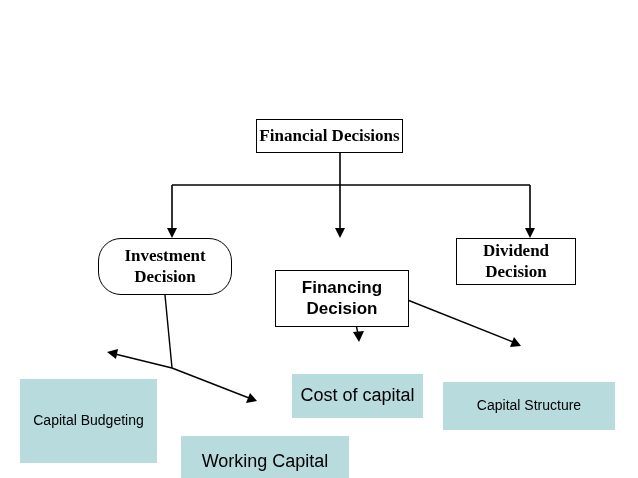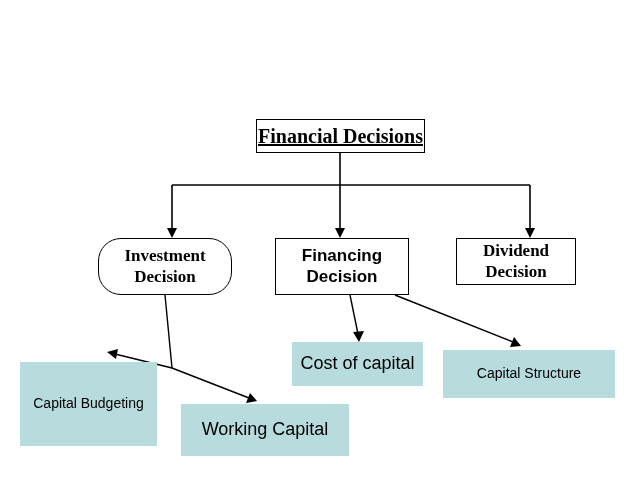--- a/index.html
+++ b/index.html
@@ -31,31 +31,31 @@
   .box-teal {
     background: #b8dbdd;
     border: none;
   }
   .serif {
     font-family: "Liberation Serif", serif;
     font-weight: bold;
   }
   .sans {
     font-family: "Liberation Sans", sans-serif;
+    margin-top: 32px;
   }
   .bold {
     font-weight: bold;
   }
   #node-financial-decisions {
     left: 256px;
     top: 119px;
-    width: 169px;
+    width: 147px;
     height: 34px;
-    font-size: 20px;
-    text-decoration: underline;
+    font-size: 17px;
   }
   #node-investment-decision {
     left: 98px;
     top: 238px;
     width: 134px;
     height: 57px;
     font-size: 17px;
     border-radius: 23px;
   }
   #node-financing-decision {
@@ -67,21 +67,21 @@
   }
   #node-dividend-decision {
     left: 456px;
     top: 238px;
     width: 120px;
     height: 47px;
     font-size: 17px;
   }
   #node-capital-budgeting {
     left: 20px;
-    top: 362px;
+    top: 347px;
     width: 137px;
     height: 84px;
     font-size: 14px;
     padding: 12px 6px;
   }
   #node-working-capital-management {
     left: 181px;
     top: 404px;
     width: 168px;
     height: 52px;

